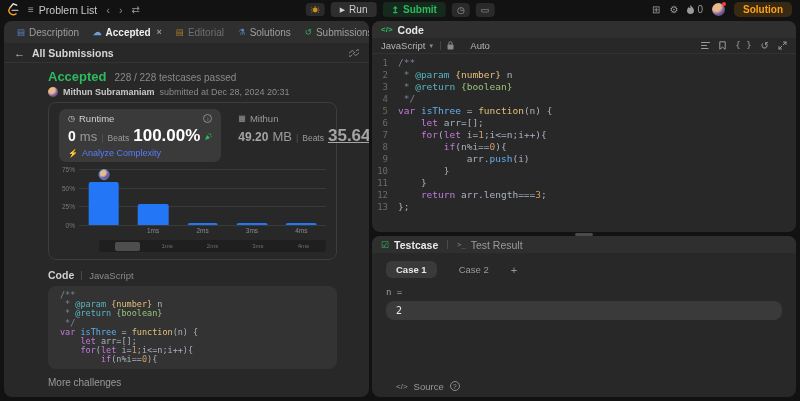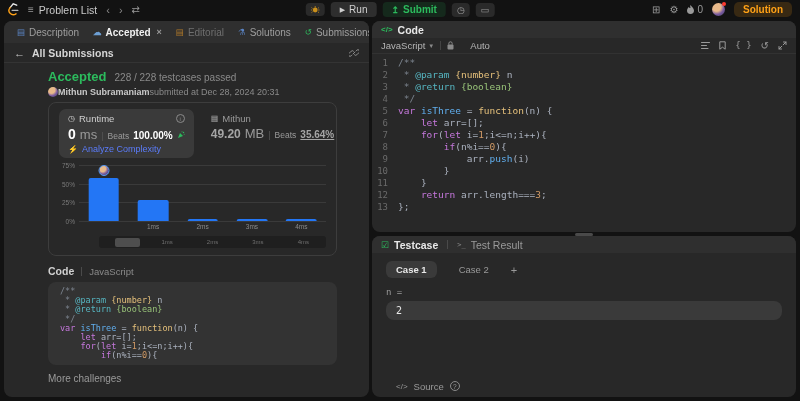--- a/index.html
+++ b/index.html
@@ -51,21 +51,21 @@
             border-bottom:1px solid rgba(255,255,255,0.06); }
   .allsub .back { color:#c8c8c8; font-size:11px; cursor:pointer; }
   .allsub .lbl { margin-left:7px; font-size:10.5px; color:#d6d6d6; font-weight:600; }
   .allsub .link { margin-left:auto; cursor:pointer; color:#9a9a9a; display:flex; }
 
   .lcontent { flex:1; padding:6px 32px 4px 44px; overflow:hidden; }
   .result-head { display:flex; align-items:flex-start; }
   .status-line { display:flex; align-items:baseline; gap:8px; }
   .status { color:#2cbb5d; font-size:13px; font-weight:700; }
   .tcpass { color:#8a8a8a; font-size:10px; }
-  .author-line { display:flex; align-items:center; margin-top:3px; }
+  .author-line { display:flex; align-items:center; gap:5px; margin-top:3px; }
   .mini-ava { width:10px; height:10px; border-radius:50%;
               background:radial-gradient(circle at 35% 30%, #e8b98a 0 35%, #7a5ba0 60%, #3a3a5a 100%); }
   .author { color:#c9c9c9; font-size:9px; font-weight:700; }
   .subat { color:#8a8a8a; font-size:9px; }
   .btn-solution { margin-left:auto; display:flex; align-items:center; gap:5px; background:#2cbb5d;
                   color:#fff; font-size:10.5px; font-weight:600; border-radius:6px; padding:4px 11px; cursor:pointer; }
 
   .card { margin-top:5px; border:1px solid #3d3d3d; border-radius:8px; padding:6px 10px 7px; }
   .stats-row { display:flex; gap:8px; }
   .stat-box { flex:1; border-radius:7px; padding:4px 9px; cursor:pointer; }
@@ -73,21 +73,21 @@
   .stat-title { display:flex; align-items:center; gap:4px; font-size:9.5px; color:#cfcfcf; }
   .stat-box.unsel .stat-title { color:#9a9a9a; }
   .iinfo { margin-left:auto; width:9px; height:9px; border:1px solid #8a8a8a; border-radius:50%;
            color:#8a8a8a; font-size:6px; display:flex; align-items:center; justify-content:center; cursor:pointer; }
   .stat-val { display:flex; align-items:baseline; gap:4px; margin-top:2px; }
   .v-big { font-size:14px; font-weight:700; color:#fff; }
   .v-big.gray { color:#a5a5a5; font-size:12px; }
   .v-unit { font-size:13px; color:#9a9a9a; }
   .v-div { color:#555; font-size:9px; }
   .v-beats-l { font-size:8.5px; color:#9a9a9a; }
-  .v-beats { font-size:10px; font-weight:700; color:#fff; }
+  .v-beats { font-size:17px; font-weight:700; color:#fff; }
   .v-beats.gray { color:#a5a5a5;text-decoration:underline; }
   .analyze { display:flex; align-items:center; gap:4px; margin-top:2px; color:#5b7cfa; font-size:9px; cursor:pointer; }
 
   
   .chart { position:relative; margin-top:7px; padding-left:20px; }
   #chart-plot { position:relative; height:56px; }
   .gridline { position:absolute; left:0; right:0; height:1px; background:#3a3a3a; }
   .ytick { position:absolute; left:-20px; width:16px; transform:translateY(-50%);
            font-size:6.5px; color:#7a7a7a; text-align:right; }
   #chart-bars { position:absolute; left:0; right:0; top:0; bottom:0; display:flex; }

